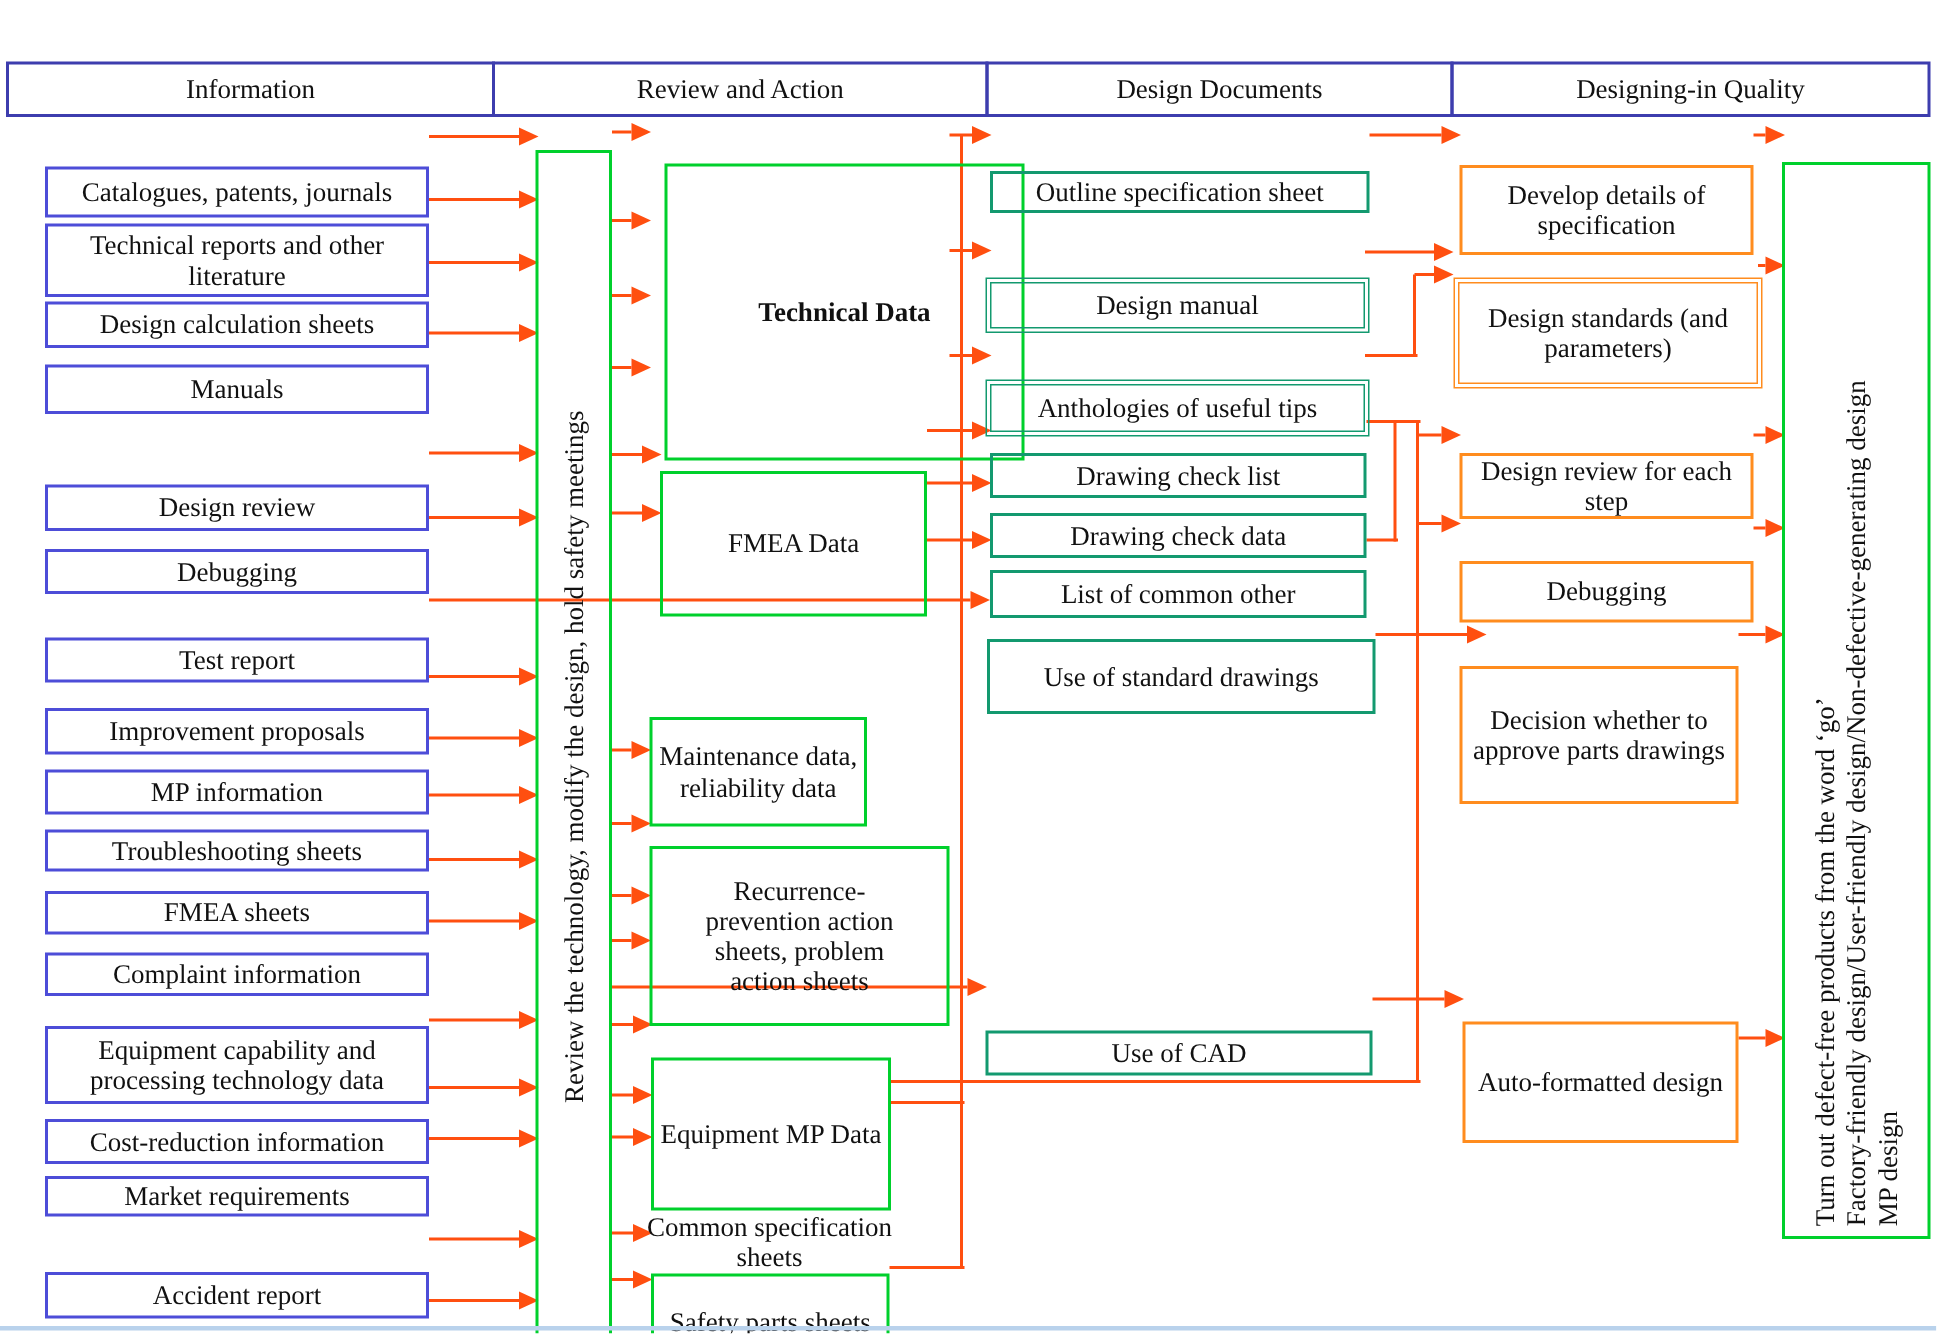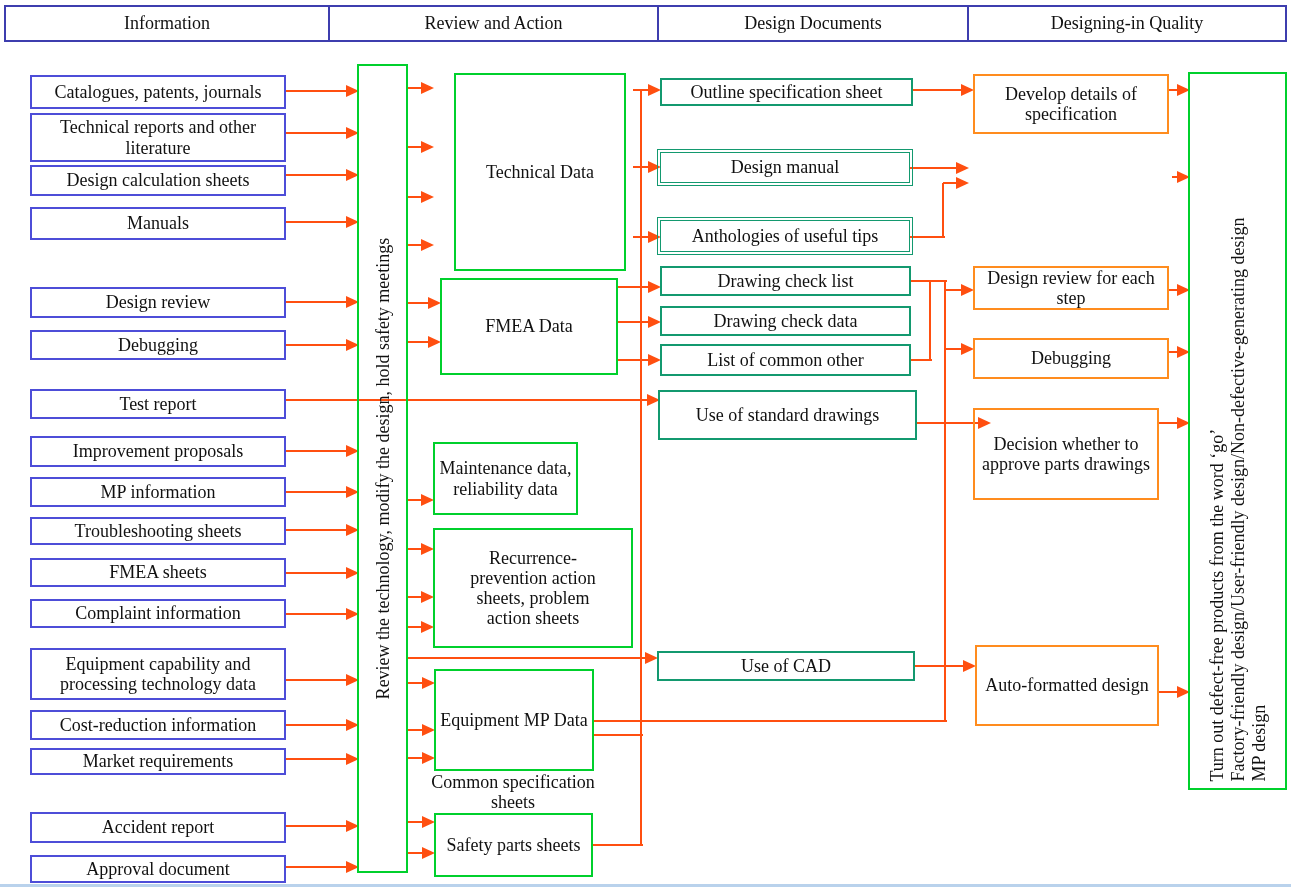--- a/index.html
+++ b/index.html
@@ -2,21 +2,21 @@
 <html><head>
 <meta charset="utf-8">
 <style>
   html,body{margin:0;padding:0;background:#fff;}
   #diagram{
     position:relative;width:1291px;height:889px;background:#ffffff;overflow:hidden;
     font-family:"Liberation Serif","DejaVu Serif",serif;font-size:18px;color:#111;
   }
   .box{
     position:absolute;box-sizing:border-box;display:flex;align-items:center;justify-content:center;
-    text-align:center;line-height:1.12;background:transparent;z-index:3;padding:1px 4px;
+    text-align:center;line-height:1.12;background:transparent;z-index:3;padding:1px 4px;margin-top:36px;
   }
   .blue  {border:2px solid #4d4dd8;}
   .hdr   {border:2px solid #3d3dae;font-size:18px;z-index:2;}
   .green {border:2px solid #00d02c;}
   .teal  {border:2px solid #13996f;}
   .teal2 {border:1px solid #13996f;outline:1px solid #13996f;outline-offset:2px;}
   .orange{border:2px solid #ff8c1e;}
   .orange2{border:1px solid #ff8c1e;outline:1px solid #ff8c1e;outline-offset:2px;}
   .plain {border:none;z-index:4;justify-content:flex-end;}
   .hl{position:absolute;height:2px;background:#ff4f10;z-index:1;}
@@ -95,21 +95,21 @@
     </div>
   <div class="box blue" style="left:30px;top:855px;width:256px;height:28px;">
       <span>Approval document</span>
     </div>
 
   <div class="box green" style="left:357px;top:64px;width:51px;height:809px;">
     <div class="vwrap">
       <div class="vtext" style="margin-left:-400px;margin-top:-11px;width:800px;text-align:center;">Review the technology, modify the design, hold safety meetings</div>
     </div>
   </div>
-  <div class="box green" style="left:454px;top:73px;width:172px;height:198px;">
+  <div class="box green" style="left:443px;top:73px;width:240px;height:198px;font-weight:bold;">
       <span>Technical Data</span>
     </div>
   <div class="box green" style="left:440px;top:278px;width:178px;height:97px;">
       <span>FMEA Data</span>
     </div>
   <div class="box green" style="left:433px;top:442px;width:145px;height:73px;">
       <span>Maintenance data, reliability data</span>
     </div>
   <div class="box green" style="left:434px;top:669px;width:160px;height:102px;">
       <span>Equipment MP Data</span>
@@ -144,20 +144,23 @@
     </div>
   <div class="box teal" style="left:658px;top:390px;width:259px;height:50px;">
       <span>Use of standard drawings</span>
     </div>
   <div class="box teal" style="left:657px;top:651px;width:258px;height:30px;">
       <span>Use of CAD</span>
     </div>
 
   <div class="box orange" style="left:973px;top:74px;width:196px;height:60px;">
       <span>Develop details of specification</span>
+    </div>
+  <div class="box orange2" style="left:972px;top:152px;width:200px;height:68px;">
+      <span>Design standards (and parameters)</span>
     </div>
   <div class="box orange" style="left:973px;top:266px;width:196px;height:44px;">
       <span>Design review for each step</span>
     </div>
   <div class="box orange" style="left:973px;top:338px;width:196px;height:41px;">
       <span>Debugging</span>
     </div>
   <div class="box orange" style="left:973px;top:408px;width:186px;height:92px;">
       <span>Decision whether to approve parts drawings</span>
     </div>

